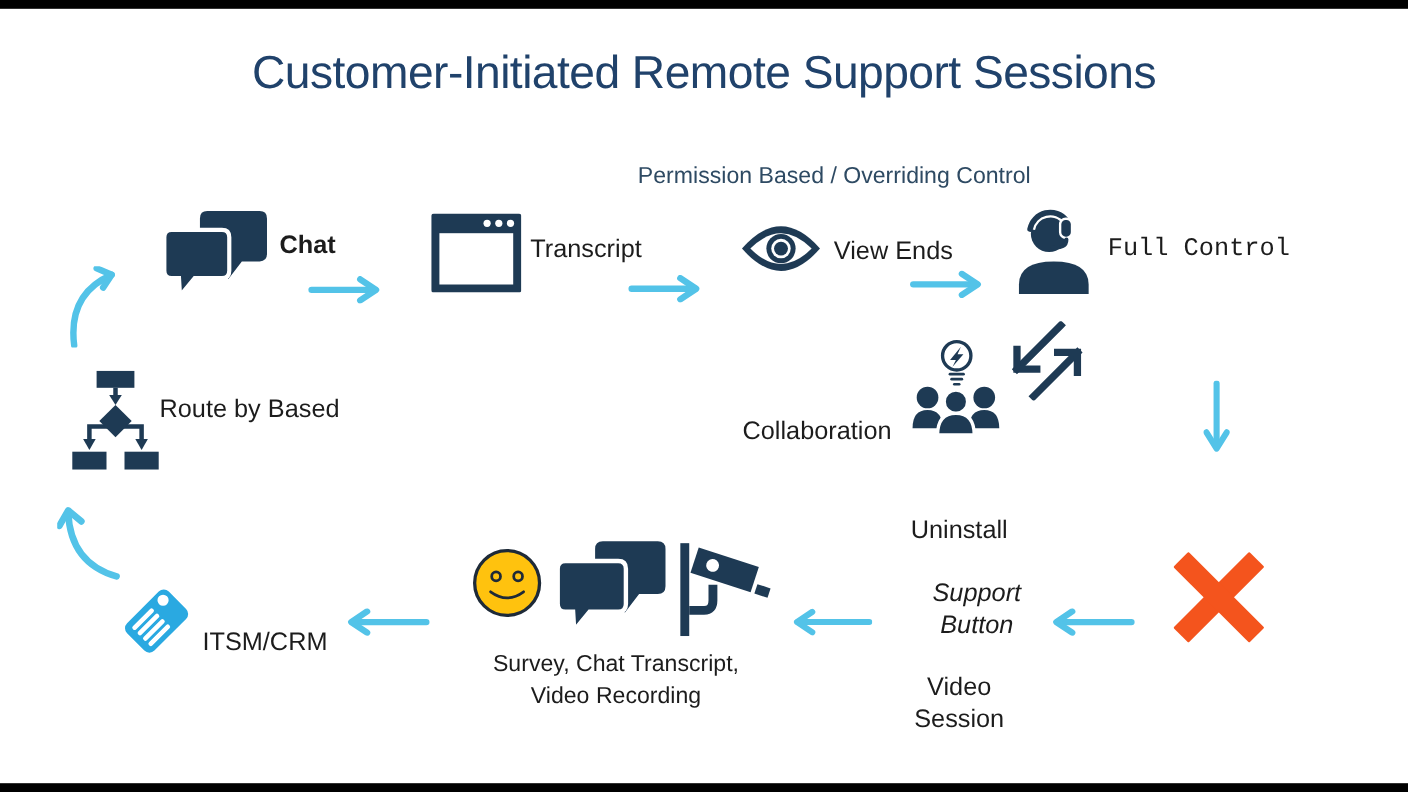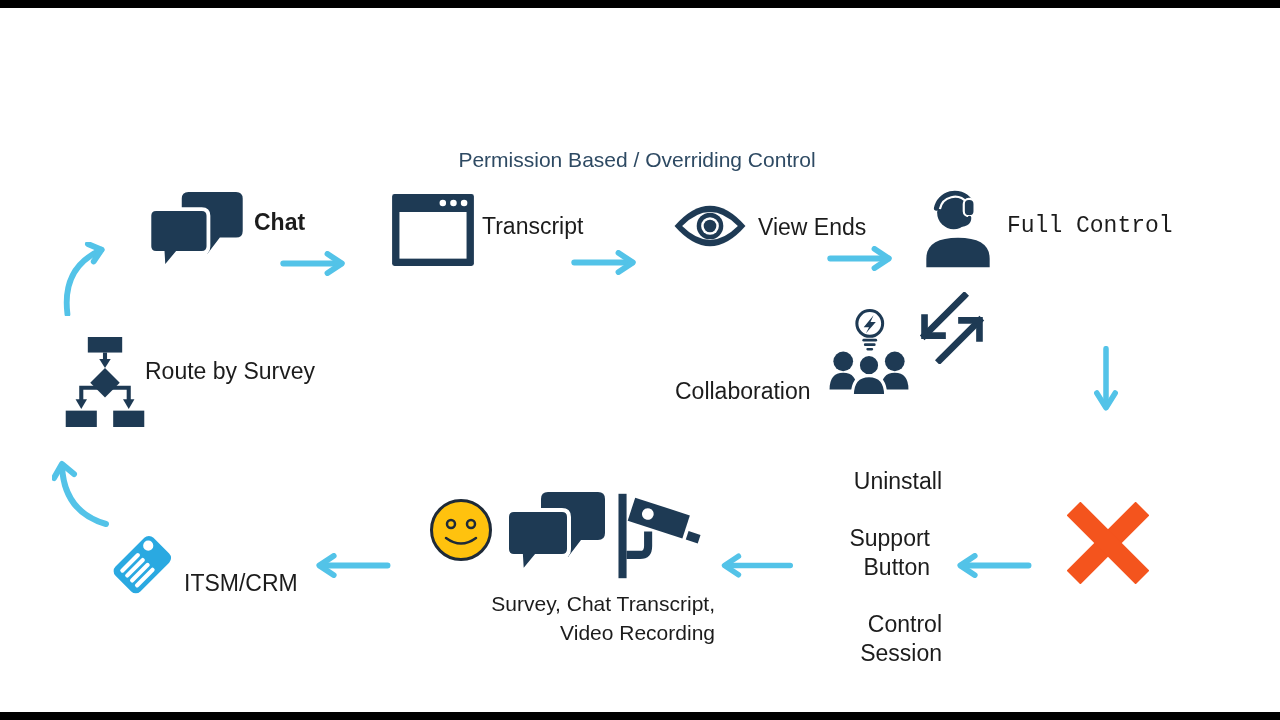--- a/index.html
+++ b/index.html
@@ -4,41 +4,42 @@
 <style>
   * { margin:0; padding:0; box-sizing:border-box; }
   html,body { width:1280px; height:720px; }
   body { font-family:"Liberation Sans", sans-serif; background:#fff; overflow:hidden; }
   .canvas { position:relative; width:1280px; height:720px; background:#fff; }
   .bar { position:absolute; left:0; width:1280px; height:8px; background:#000; }
   .bar.top { top:0; } .bar.bottom { bottom:0; }
   .abs { position:absolute; }
   .title { top:42px; left:0; width:1280px; text-align:center; font-size:42px; font-weight:500;
            color:var(--title-color); letter-spacing:-0.5px; }
-  .note { top:148px; left:337px; width:600px; text-align:center; font-size:21px; color:var(--note-color); }
+  .note { top:148px; left:337px; width:600px; text-align:right; font-size:21px; color:var(--note-color); }
   .label { font-size:23px; color:var(--label-color); white-space:nowrap; }
   .label2 { font-size:23px; color:var(--label-color); line-height:29px; }
-  .center { text-align:right; }
+  .center { text-align:center; }
   svg { display:block; }
   .fillc { fill:currentColor; }
   .strokec { stroke:currentColor; fill:none; }
   .navy { color:var(--navy); }
   .blue-arrow { color:var(--arrow-blue); }
   .blue-arrow path { stroke:var(--arrow-blue); stroke-width:6; fill:none;
                      stroke-linecap:round; stroke-linejoin:round; }
   .tagc { color:var(--tag-blue); }
   .orangec { color:var(--orange); }
 </style>
 </head>
 <body>
 
 <div class="canvas">
   <div class="bar top"></div>
   <div class="bar bottom"></div>
 
+  <div class="abs title">Customer-Initiated Remote Support Sessions</div>
   <div class="abs note">Permission Based / Overriding Control</div>
 
   <span class="abs navy" style="left:146px; top:190px;">
     <svg width="102" height="80" viewBox="0 0 104 84">
       <path class="fillc" d="M43 2 H93 Q100 2 100 9 V43 Q100 50 93 50 H76 L63 67 L61 50 H43 Q36 50 36 43 V9 Q36 2 43 2 Z"></path>
       <path class="fillc" stroke="#fff" stroke-width="4" d="M9 20 H57 Q64 20 64 27 V59 Q64 66 57 66 H31 L17 83 L16 66 H9 Q2 66 2 59 V27 Q2 20 9 20 Z"></path>
     </svg>
   </span>
   <span class="abs label" style="left:254px; top:209px;font-weight:bold;">Chat</span>
 
@@ -133,21 +134,21 @@
       <path class="strokec" d="M44 62 H21 V78" stroke-width="5"></path>
       <path class="strokec" d="M56 62 H79 V78" stroke-width="5"></path>
       <polygon class="fillc" points="21,88 14,76 28,76"></polygon>
       <polygon class="fillc" points="79,88 72,76 86,76"></polygon>
       <polygon class="fillc" points="50,38 68,56 50,74 32,56"></polygon>
       <rect class="fillc" x="2" y="90" width="38" height="20"></rect>
       <rect class="fillc" x="60" y="90" width="38" height="20"></rect>
     </svg>
   </span>
   <div class="abs label2" style="left:145px; top:357px;">
-    <div>Route by Survey</div>
+    <div>Route by Based</div>
   </div>
 
   <span class="abs blue-arrow" style="left:58px; top:242px;">
     <svg width="52" height="74" viewBox="0 0 52 76">
         <path d="M9 74 Q3 26 44 8"></path>
         <path d="M30 2 L44 8 L36 20"></path>
       </svg>
   </span>
 
   <span class="abs blue-arrow" style="left:1094px; top:346px;">
@@ -165,22 +166,22 @@
   </span>
 
   <span class="abs blue-arrow" style="left:954px; top:553px;">
     <svg width="78" height="25" viewBox="0 0 80 26">
         <path d="M77 13 H7"></path>
         <path d="M21 3 L6 13 L21 23"></path>
       </svg>
   </span>
 
   <div class="abs label2 center" style="left:802px; top:467px; width:140px;">Uninstall</div>
-  <div class="abs label2 center" style="left:790px; top:524px; width:140px;">Support Button</div>
-  <div class="abs label2 center" style="left:802px; top:610px; width:140px;">Control Session</div>
+  <div class="abs label2 center" style="left:818px; top:524px; width:140px;font-style:italic;">Support Button</div>
+  <div class="abs label2 center" style="left:802px; top:610px; width:140px;">Video Session</div>
 
   <span class="abs blue-arrow" style="left:719px; top:553px;">
     <svg width="74" height="25" viewBox="0 0 80 26">
         <path d="M77 13 H7"></path>
         <path d="M21 3 L6 13 L21 23"></path>
       </svg>
   </span>
 
   <span class="abs" style="left:429px; top:498px; color:var(--smiley-yellow);">
     <svg width="64" height="64" viewBox="0 0 64 64">

